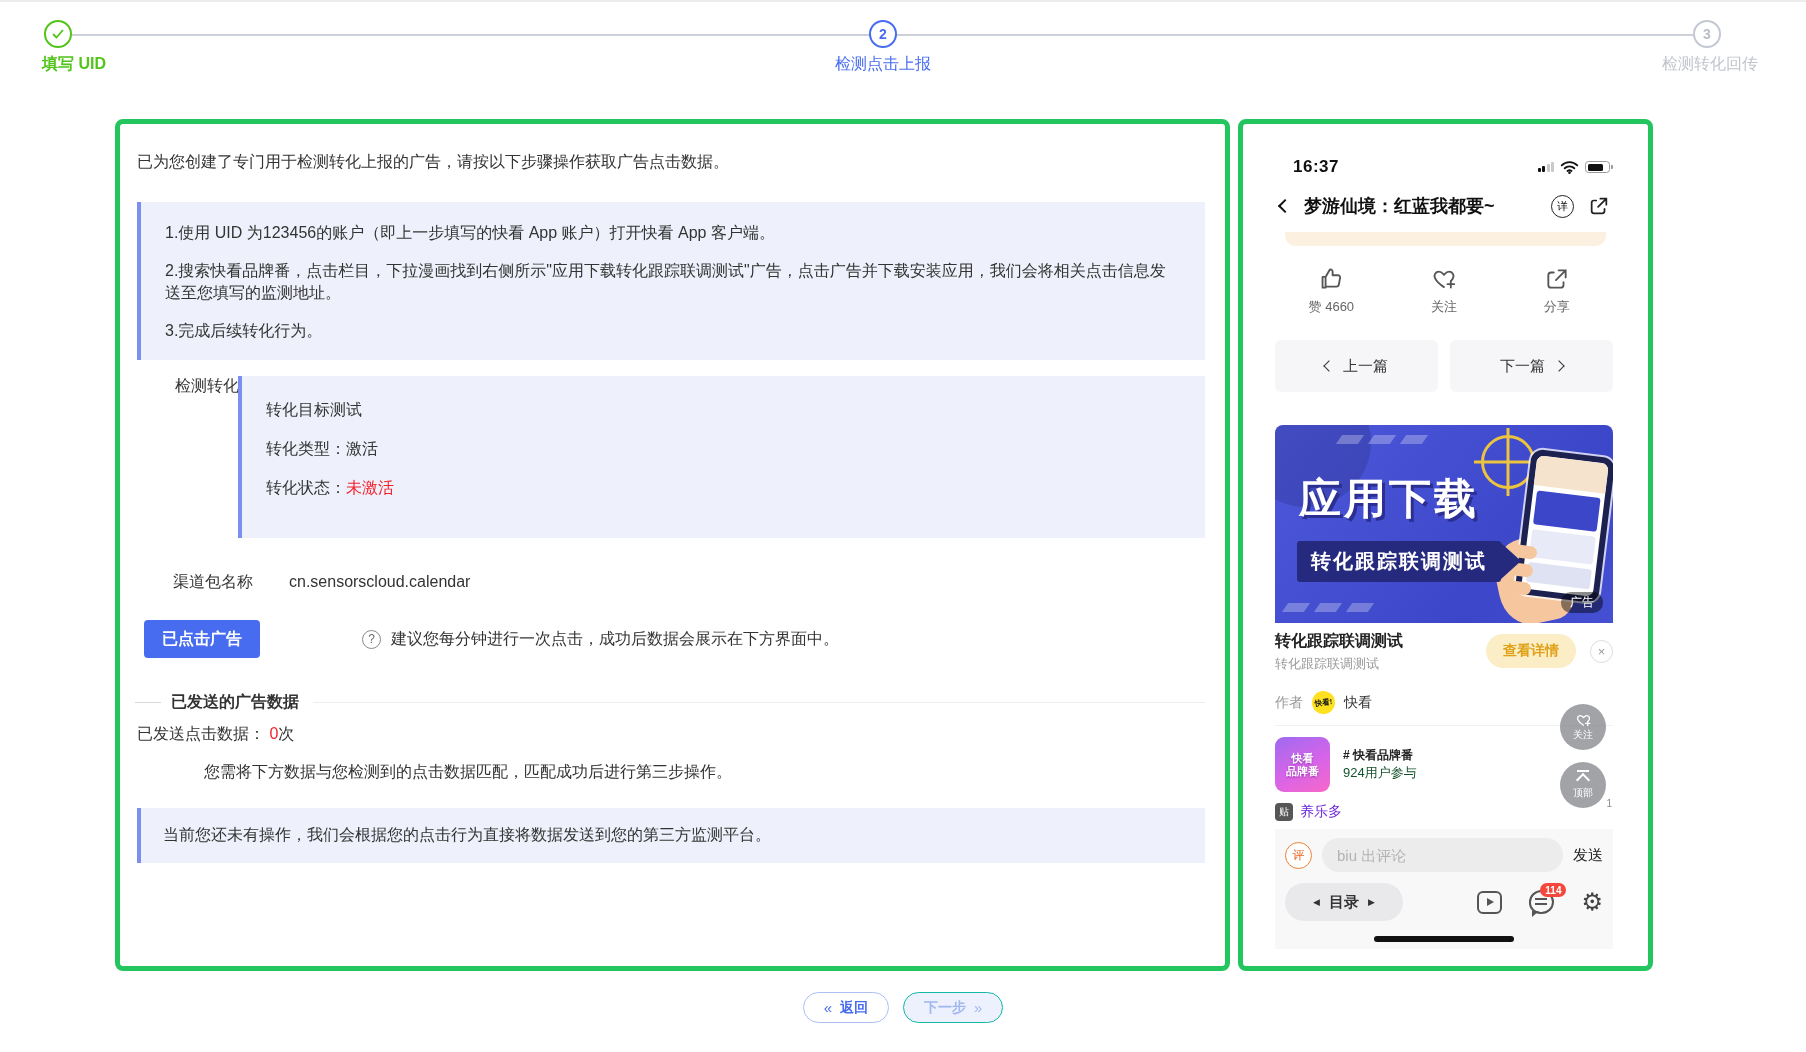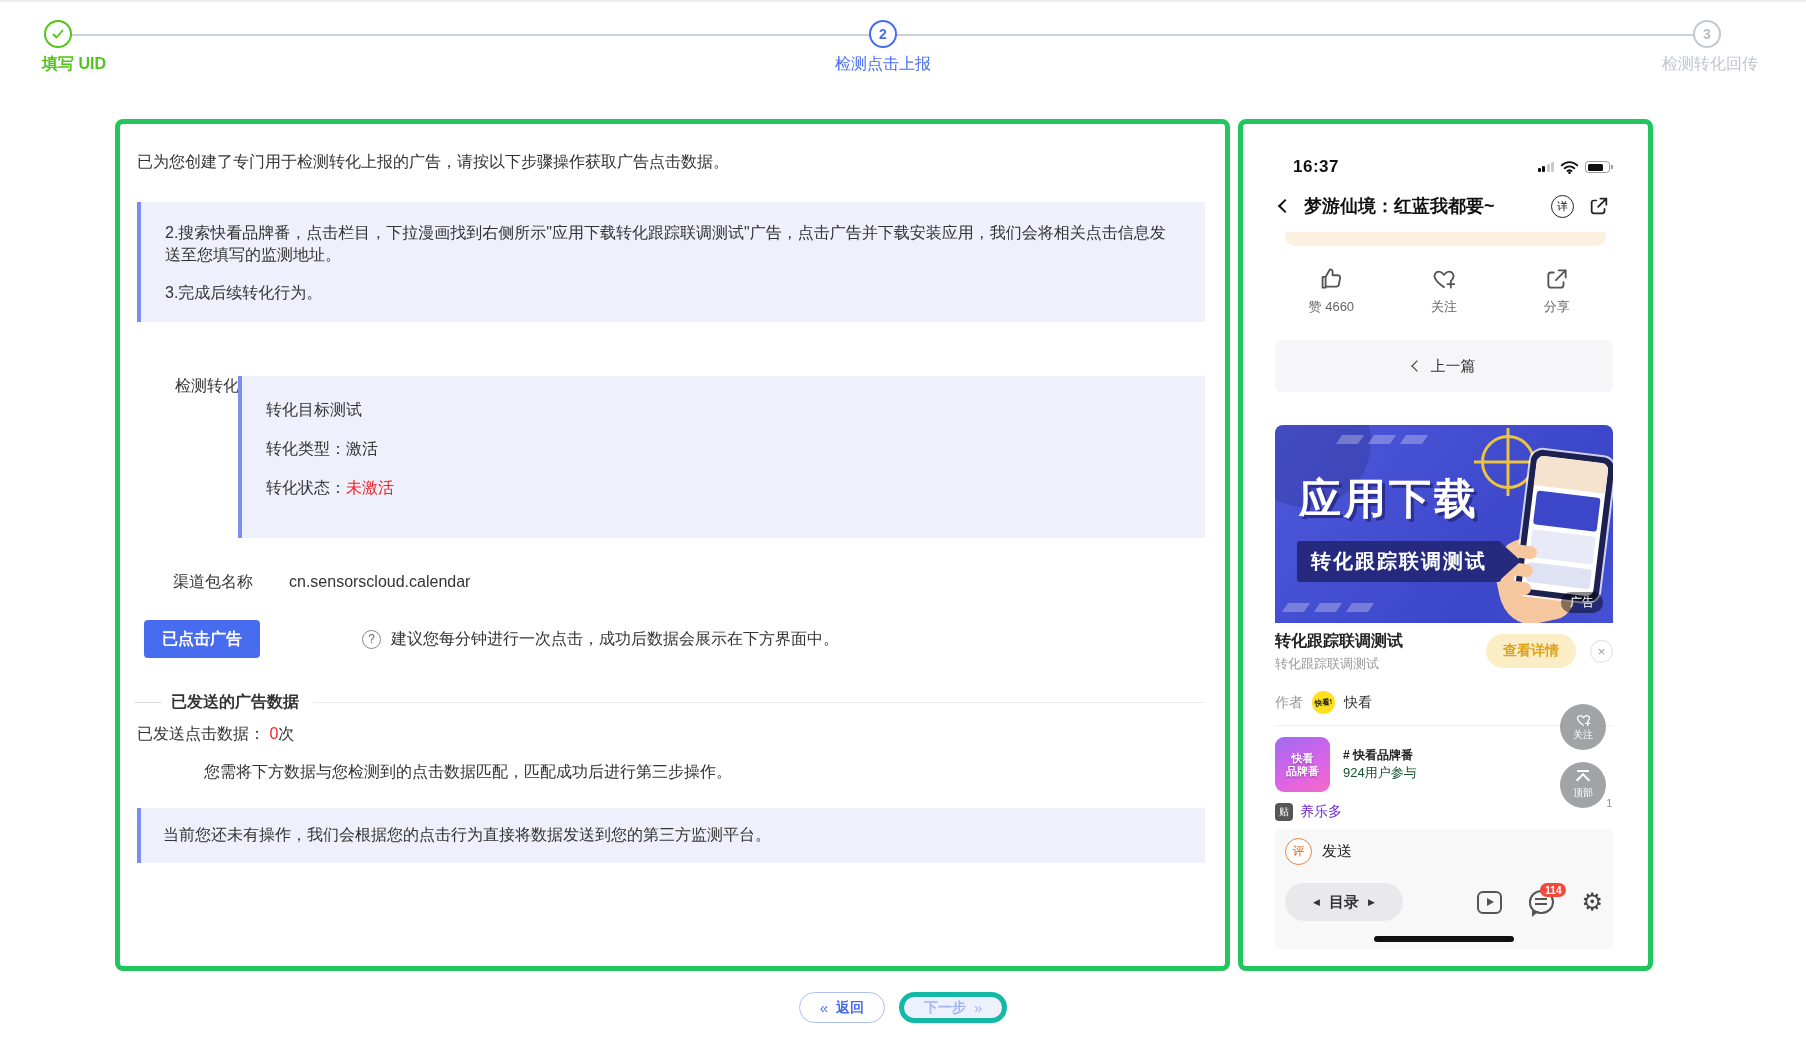--- a/index.html
+++ b/index.html
@@ -52,21 +52,21 @@
   .sect-head .line { flex:1; height:1px; background:#ededed; }
   .sent-row { position:absolute; left:17px; top:600px; font-size:16px; }
   .match-hint { position:absolute; left:84px; top:638px; font-size:16px; }
   .notice-box { position:absolute; left:17px; right:20px; top:684px; padding:17px 22px; font-size:16px; }
 
   
   .footer { position:absolute; left:0; right:0; top:992px; display:flex; justify-content:center; gap:14px; }
   .pill { height:31px; border-radius:16px; display:flex; align-items:center; gap:8px;
     padding:0 20px; font-size:14px; font-weight:bold; cursor:pointer; font-family:inherit; }
   .pill-back { background:#fff; border:1px solid #aebff3; color:#476cf0; }
-  .pill-next { background:#ecf1fd; border:5px solid #14b8a6; color:#a2b7f0; }
+  .pill-next { background:#ecf1fd; border:1px solid #14b8a6; color:#a2b7f0; }
   .dblarrow { font-size:15px; font-weight:normal; }
 
   
   .p-status { position:absolute; left:50px; right:38px; top:33px; display:flex;
     justify-content:space-between; align-items:center; color:#111; }
   .p-time { font-size:17px; font-weight:bold; letter-spacing:.5px; }
   .sb-icons { display:flex; align-items:center; gap:6px; }
   .sig { display:flex; align-items:flex-end; gap:1.5px; }
   .sig i { width:3px; background:#111; border-radius:1px; display:block; }
   .sig i:nth-child(1){height:4px;} .sig i:nth-child(2){height:6px;}
@@ -207,20 +207,21 @@
       </div>
     <div class="step-label sl-1">填写 UID</div>
     <div class="step-label sl-2">检测点击上报</div>
     <div class="step-label sl-3">检测转化回传</div>
   </div>
 
   <div class="card card-left">
     <div class="intro">已为您创建了专门用于检测转化上报的广告，请按以下步骤操作获取广告点击数据。</div>
 
     <div class="steps-box bluebox">
+      <p>1.使用 UID 为123456的账户（即上一步填写的快看 App 账户）打开快看 App 客户端。</p>
       <p>2.搜索快看品牌番，点击栏目，下拉漫画找到右侧所示"应用下载转化跟踪联调测试"广告，点击广告并下载安装应用，我们会将相关点击信息发送至您填写的监测地址。</p>
       <p>3.完成后续转化行为。</p>
     </div>
 
     <div class="detect-label">检测转化：</div>
     <div class="detect-box bluebox">
       <p>转化目标测试</p>
       <p><span>转化类型：</span><span>激活</span></p>
       <p><span>转化状态：</span><span class="red">未激活</span></p>
     </div>
@@ -303,20 +304,24 @@
         </svg>
         <span class="lab">分享</span>
       </div>
     </div>
 
     <div class="p-pager">
       <div class="pg-btn">
         <span class="chev l sm"></span>
         <span>上一篇</span>
       </div>
+      <div class="pg-btn">
+        <span>下一篇</span>
+        <span class="chev r sm"></span>
+      </div>
     </div>
 
     <div class="p-banner">
       <div class="deco-circ"></div>
       <span class="st" style="left:64px;top:10px;"></span>
       <span class="st" style="left:96px;top:10px;"></span>
       <span class="st" style="left:128px;top:10px;"></span>
       <span class="st" style="left:10px;top:178px;"></span>
       <span class="st" style="left:42px;top:178px;"></span>
       <span class="st" style="left:74px;top:178px;"></span>
@@ -380,20 +385,21 @@
     <div class="float-circ fc-top">
       <span class="fc-bar"></span>
       <span class="fc-arrow"></span>
       <span class="fc-lab">顶部</span>
       <span class="fc-badge">1</span>
     </div>
 
     <div class="p-bottom">
       <div class="cm-row">
         <span class="cm-ic">评</span>
+        <input class="cm-input" type="text" placeholder="biu 出评论" style="">
         <span class="cm-send">发送</span>
       </div>
       <div class="nav-row">
         <div class="cat-pill">
           <span class="arr">◀</span>
           <span class="cat">目录</span>
           <span class="arr">▶</span>
         </div>
         <div class="nav-ics">
           <span class="ic-book">

